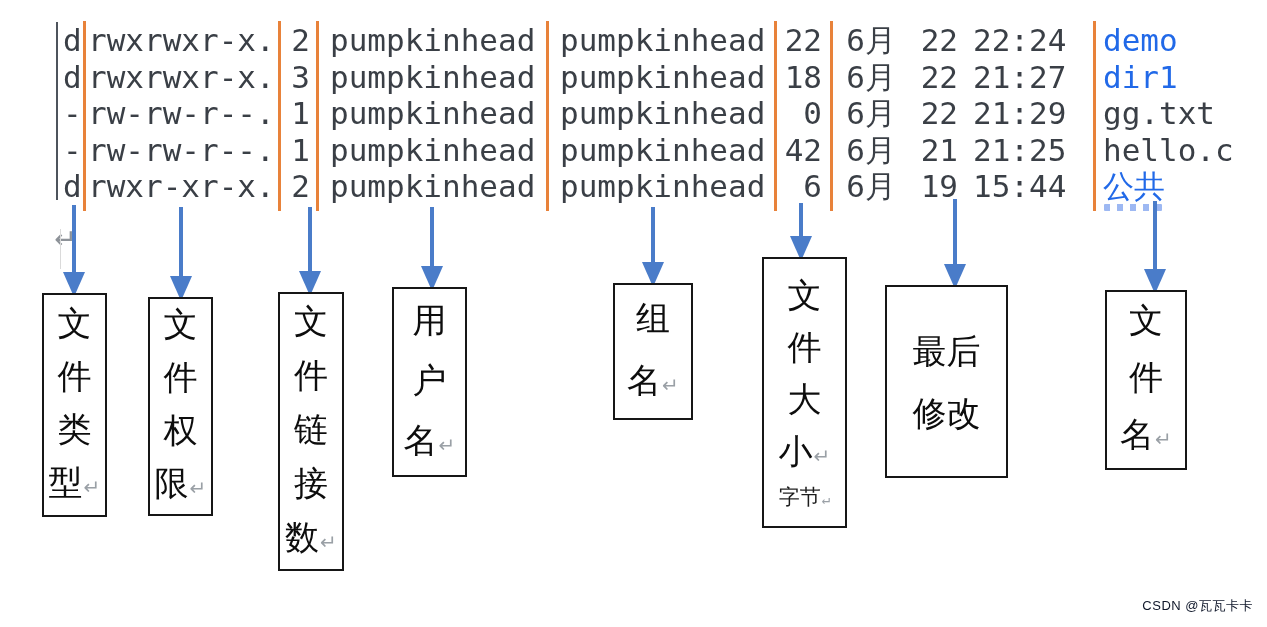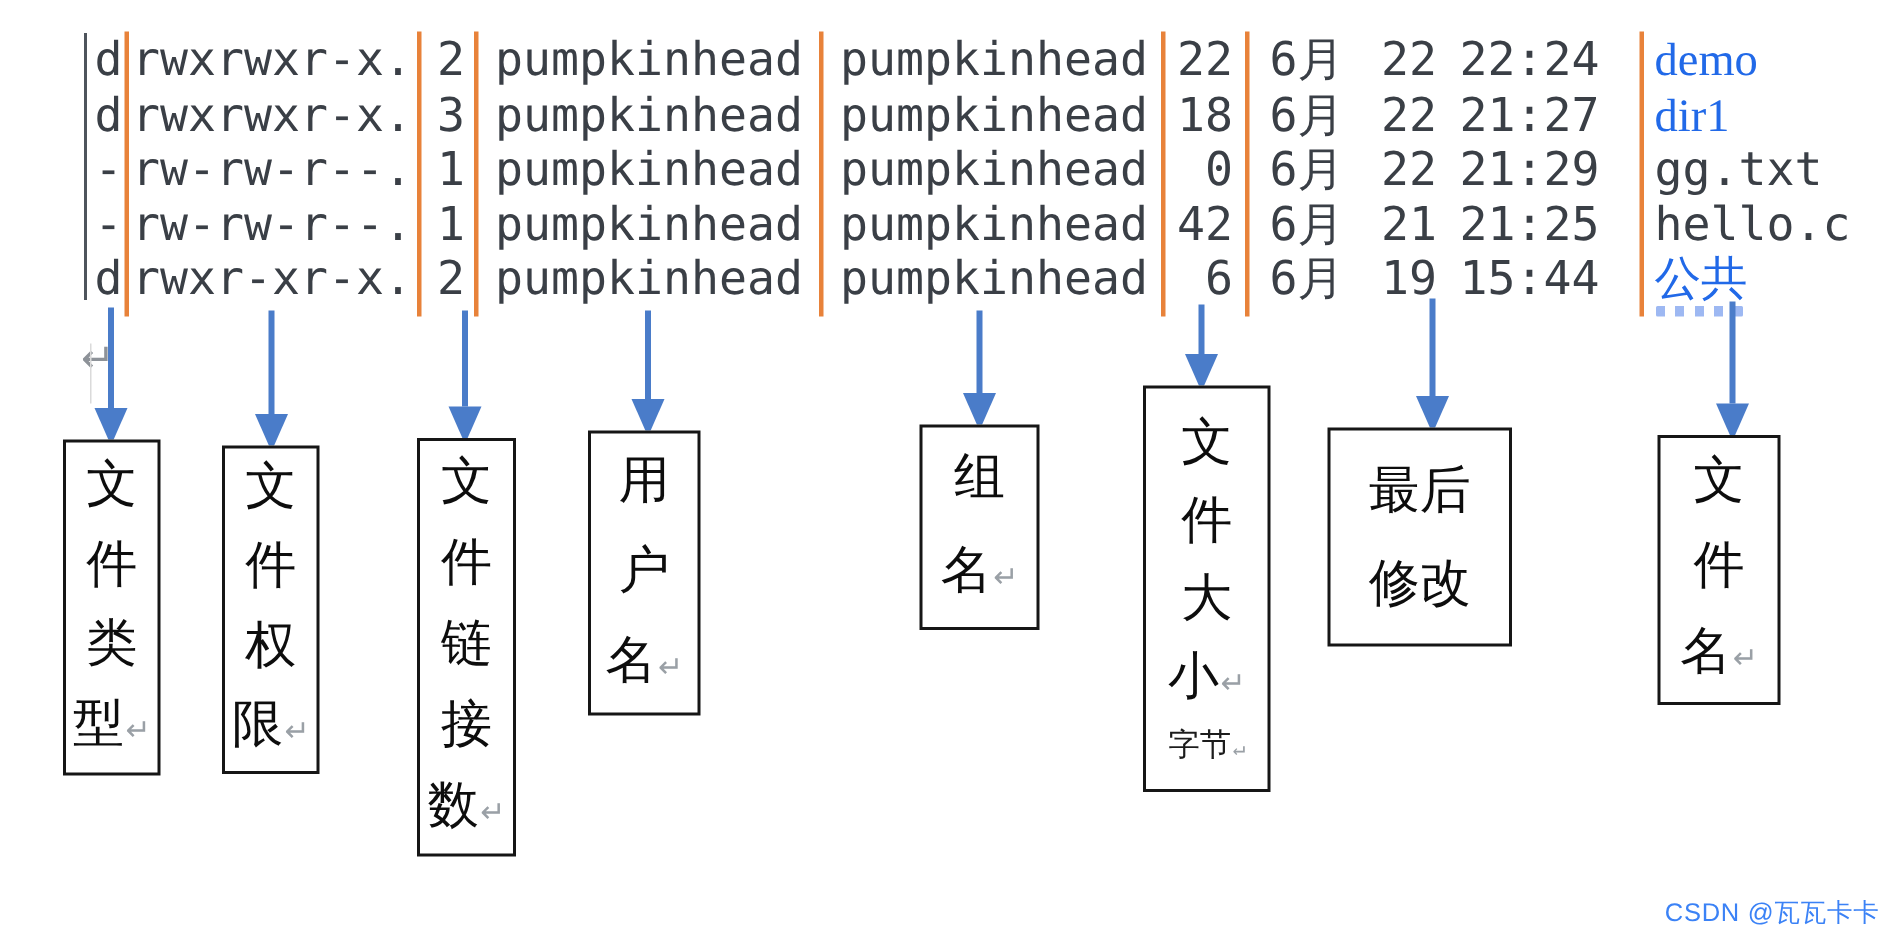--- a/index.html
+++ b/index.html
@@ -26,21 +26,21 @@
   .c-type {width:26px;padding-left:6px;}
   .c-perms{width:195px;padding-left:5px;}
   .c-links{width:36px;text-align:right;padding-right:4px;}
   .c-owner{width:232px;padding-left:16px;}
   .c-group{width:228px;padding-left:14px;}
   .c-size {width:50px;text-align:right;padding-right:2px;}
   .c-month{width:72px;padding-left:21px;text-align:right;}
   .c-day  {width:62px;text-align:right;}
   .c-time {width:110px;padding-left:15px;}
   .c-name {width:175px;padding-left:35px;}
-  .c-name.dir{color:var(--blue);font-family:Liberation Serif, serif;}
+  .c-name.dir{color:var(--blue);}
   
   .gline{position:absolute;left:56px;top:22px;width:2px;height:178px;background:#4e545c;}
   .sep{position:absolute;top:21px;width:3px;height:190px;background:var(--orange);}
   
   .return-big{position:absolute;left:54px;top:226px;font-size:27px;color:#8d9298;line-height:1;}
   .caret-line{position:absolute;left:60px;top:229px;width:1px;height:40px;background:#dadada;}
   .clipped-row{
     position:absolute;left:1104px;top:204px;width:58px;height:7px;border-radius:1px;
     background:repeating-linear-gradient(90deg,rgba(77,126,232,.55) 0 6px,rgba(77,126,232,0) 6px 13px);
   }
@@ -52,21 +52,21 @@
   .abox{
     position:absolute;background:#fff;border:2px solid var(--boxborder);box-sizing:border-box;
     display:flex;flex-direction:column;align-items:center;justify-content:center;padding:3px 0;
   }
   .bline{text-align:center;font-size:34px;color:#0d0d0d;white-space:nowrap;}
   .bline .ret{font-size:20px;color:var(--ret);margin-left:1px;}
   .bline.small{font-size:21px;color:#1c1c1c;}
   .bline.small .ret{font-size:14px;}
   
   .watermark{
-    position:absolute;right:14px;top:597px;font-size:17px;color:#3b82f6;letter-spacing:.5px;
+    position:absolute;right:14px;top:597px;font-size:13px;color:#0f172a;letter-spacing:.5px;
     text-shadow:1px 1px 0 rgba(255,255,255,.9);
   }
 </style>
 </head>
 <body>
 
 <div class="stage">
 
   <div class="terminal" id="terminal-rows">
       <div class="t-row"><span class="cell c-type">d</span><span class="cell c-perms">rwxrwxr-x.</span><span class="cell c-links">2</span><span class="cell c-owner">pumpkinhead</span><span class="cell c-group">pumpkinhead</span><span class="cell c-size">22</span><span class="cell c-month">6月</span><span class="cell c-day">22</span><span class="cell c-time">22:24</span><span class="cell c-name dir">demo</span></div>
@@ -155,21 +155,21 @@
         <div class="bline" style="line-height: 62px;"><span>组</span></div>
         <div class="bline" style="line-height: 62px;"><span>名</span><span class="ret">↵</span></div>
       </div>
       <div class="abox" style="left: 762px; top: 257px; width: 85px; height: 271px;">
         <div class="bline" style="line-height: 52px;"><span>文</span></div>
         <div class="bline" style="line-height: 52px;"><span>件</span></div>
         <div class="bline" style="line-height: 52px;"><span>大</span></div>
         <div class="bline" style="line-height: 52px;"><span>小</span><span class="ret">↵</span></div>
         <div class="bline small" style="line-height: 34px; font-family: Liberation Mono, monospace;"><span>字节</span><span class="ret">↵</span></div>
       </div>
-      <div class="abox" style="left: 885px; top: 285px; width: 123px; height: 146px;">
+      <div class="abox" style="left: 885px; top: 285px; width: 123px; height: 193px;">
         <div class="bline" style="line-height: 62px;"><span>最后</span></div>
         <div class="bline" style="line-height: 62px; text-align: center;"><span>修改</span></div>
       </div>
       <div class="abox" style="left: 1105px; top: 290px; width: 82px; height: 180px;">
         <div class="bline" style="line-height: 57px;"><span>文</span></div>
         <div class="bline" style="line-height: 57px;"><span>件</span></div>
         <div class="bline" style="line-height: 57px;"><span>名</span><span class="ret">↵</span></div>
       </div>
     </div>
 

